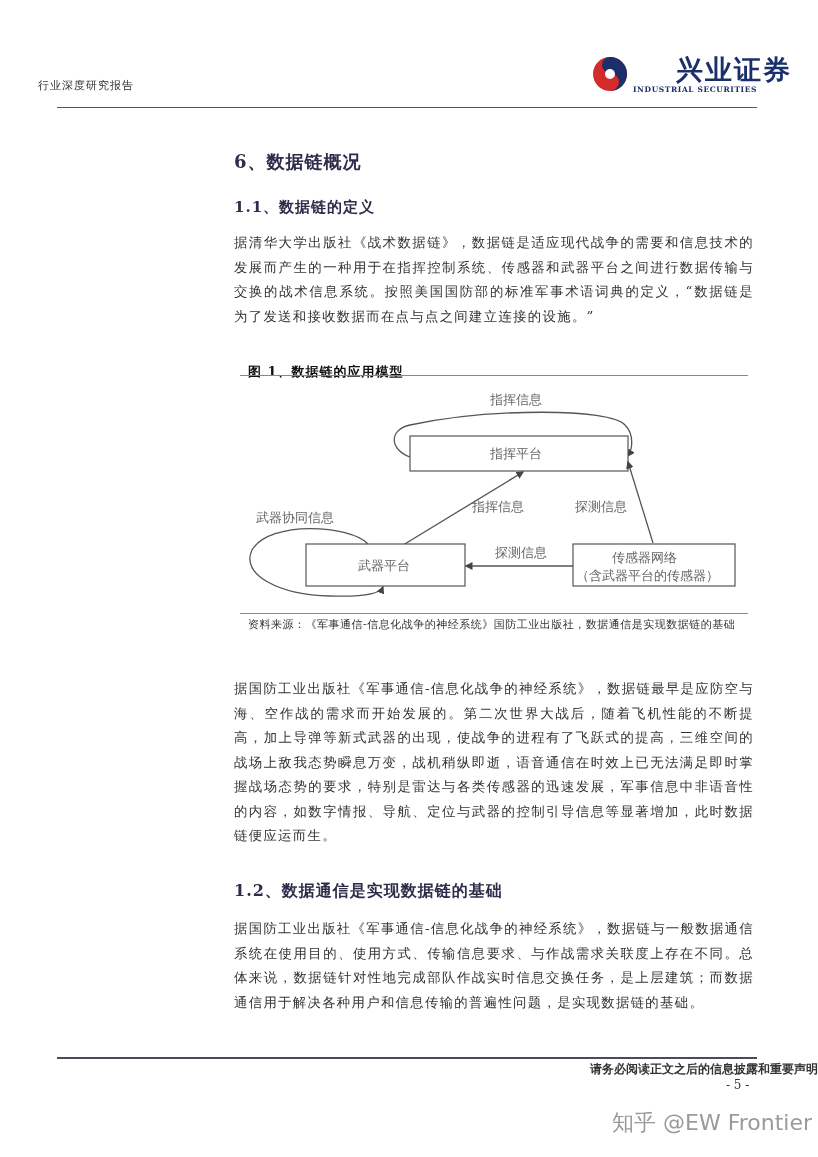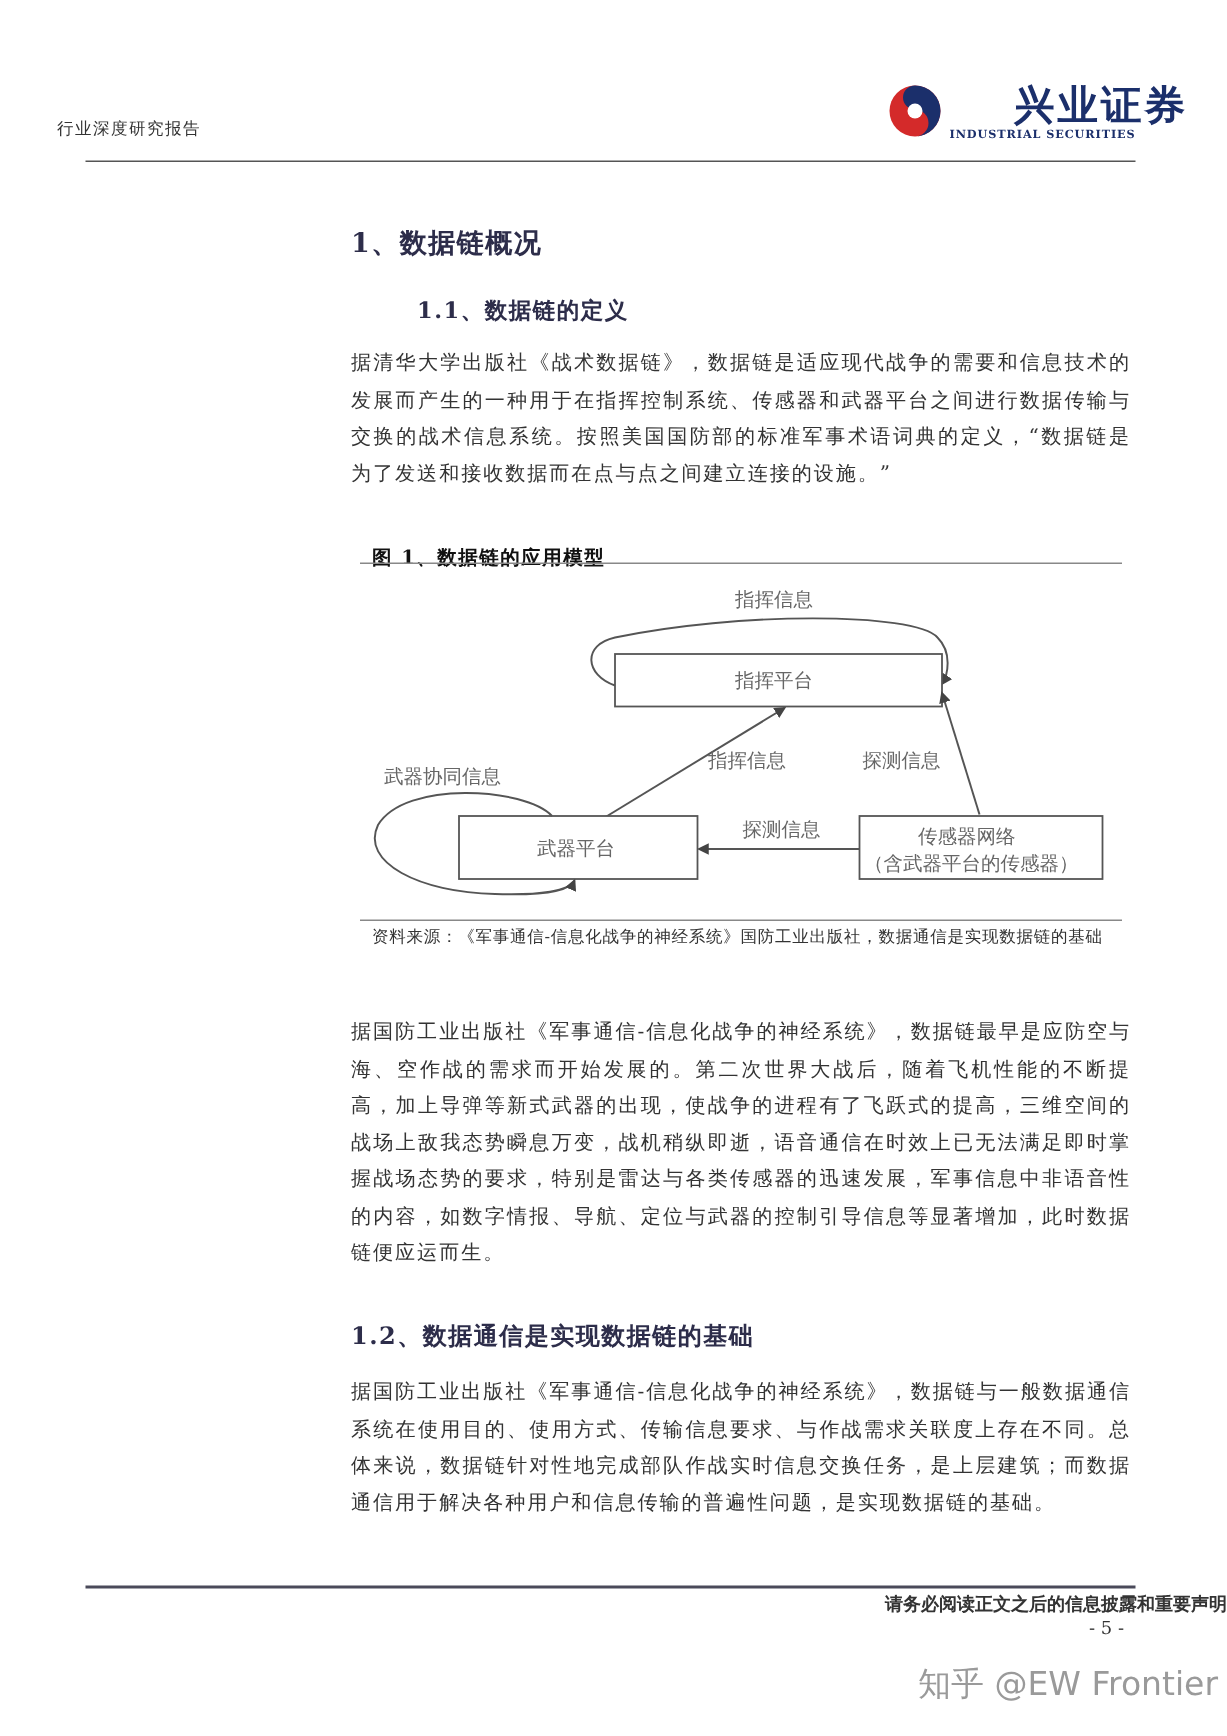--- a/index.html
+++ b/index.html
@@ -7,21 +7,21 @@
          font-family: "DejaVu Serif", "Liberation Serif", serif; color: #222; }
   .abs { position: absolute; }
   .hdr-title { left: 38px; top: 78px; font-size: 11px; color: #333; letter-spacing: 1px; }
   .hdr-rule { left: 57px; top: 107px; width: 700px; height: 1px; background: #555; }
   .logo { left: 592px; top: 54px; width: 170px; height: 44px; }
   .logo-circle { position: absolute; left: 0; top: 2px; width: 36px; height: 36px; }
   .logo-cn { position: absolute; left: 40px; top: -2px; font-size: 27px; font-weight: bold; color: #1b2f6b; letter-spacing: 2px; white-space: nowrap; margin-left: 44px; }
   .logo-en { position: absolute; left: 41px; top: 31px; font-size: 7.5px; color: #1b2f6b; letter-spacing: 0.6px; white-space: nowrap; font-weight: bold; }
 
   .h1 { left: 234px; top: 150px; font-size: 18px; font-weight: bold; color: #2d2d4a; letter-spacing: 1px; }
-  .h2 { left: 234px; top: 198px; font-size: 15px; font-weight: bold; color: #2d2d4a; letter-spacing: 1px; margin-left: 44px; }
+  .h2 { left: 234px; top: 198px; font-size: 15px; font-weight: bold; color: #2d2d4a; letter-spacing: 1px; }
   .para { left: 234px; width: 520px; font-size: 13.4px; line-height: 24.5px; color: #333; letter-spacing: 1.3px; text-align: justify; }
   .p1 { top: 231px; }
   .fig-title { left: 248px; top: 351px; font-size: 13px; font-weight: bold; color: #111; letter-spacing: 1px; margin-top: 12px; }
   .fig-rule { left: 240px; top: 375px; width: 508px; height: 1px; background: #888; }
   .diagram { left: 240px; top: 380px; width: 520px; height: 230px; }
   .src-rule { left: 240px; top: 613px; width: 508px; height: 1px; background: #888; }
   .source { left: 248px; top: 614px; width: 500px; font-size: 11px; line-height: 21px; color: #333; letter-spacing: 0.5px; }
   .p2 { top: 677px; }
   .h2b { left: 234px; top: 881px; font-size: 16px; font-weight: bold; color: #2d2d4a; letter-spacing: 1px; }
   .p3 { top: 917px; }
@@ -40,21 +40,21 @@
   <svg class="logo-circle" viewBox="0 0 36 36">
     <circle cx="18" cy="18" r="17" fill="#d42a2a"></circle>
     <path d="M18 1 A17 17 0 0 1 18 35 A9 9 0 0 0 18 17 A8 8 0 0 1 18 1Z" fill="#1b2f6b"></path>
     <circle cx="18" cy="18" r="5" fill="#ffffff"></circle>
   </svg>
   <div class="logo-cn">兴业证券</div>
   <div class="logo-en">INDUSTRIAL SECURITIES</div>
 </div>
 <div class="abs hdr-rule"></div>
 
-<div class="abs h1">1、数据链概况</div>
+<div class="abs h1">6、数据链概况</div>
 <div class="abs h2">1.1、数据链的定义</div>
 <div class="abs para p1">据清华大学出版社《战术数据链》，数据链是适应现代战争的需要和信息技术的发展而产生的一种用于在指挥控制系统、传感器和武器平台之间进行数据传输与交换的战术信息系统。按照美国国防部的标准军事术语词典的定义，“数据链是为了发送和接收数据而在点与点之间建立连接的设施。”</div>
 
 <div class="abs fig-title">图 1、数据链的应用模型</div>
 <div class="abs fig-rule"></div>
 
 <svg class="abs diagram" viewBox="0 0 520 230">
   <defs>
     <marker id="arr" markerWidth="6" markerHeight="6" refX="5" refY="3" orient="auto">
       <path d="M0,0 L6,3 L0,6 Z" fill="#444"></path>

